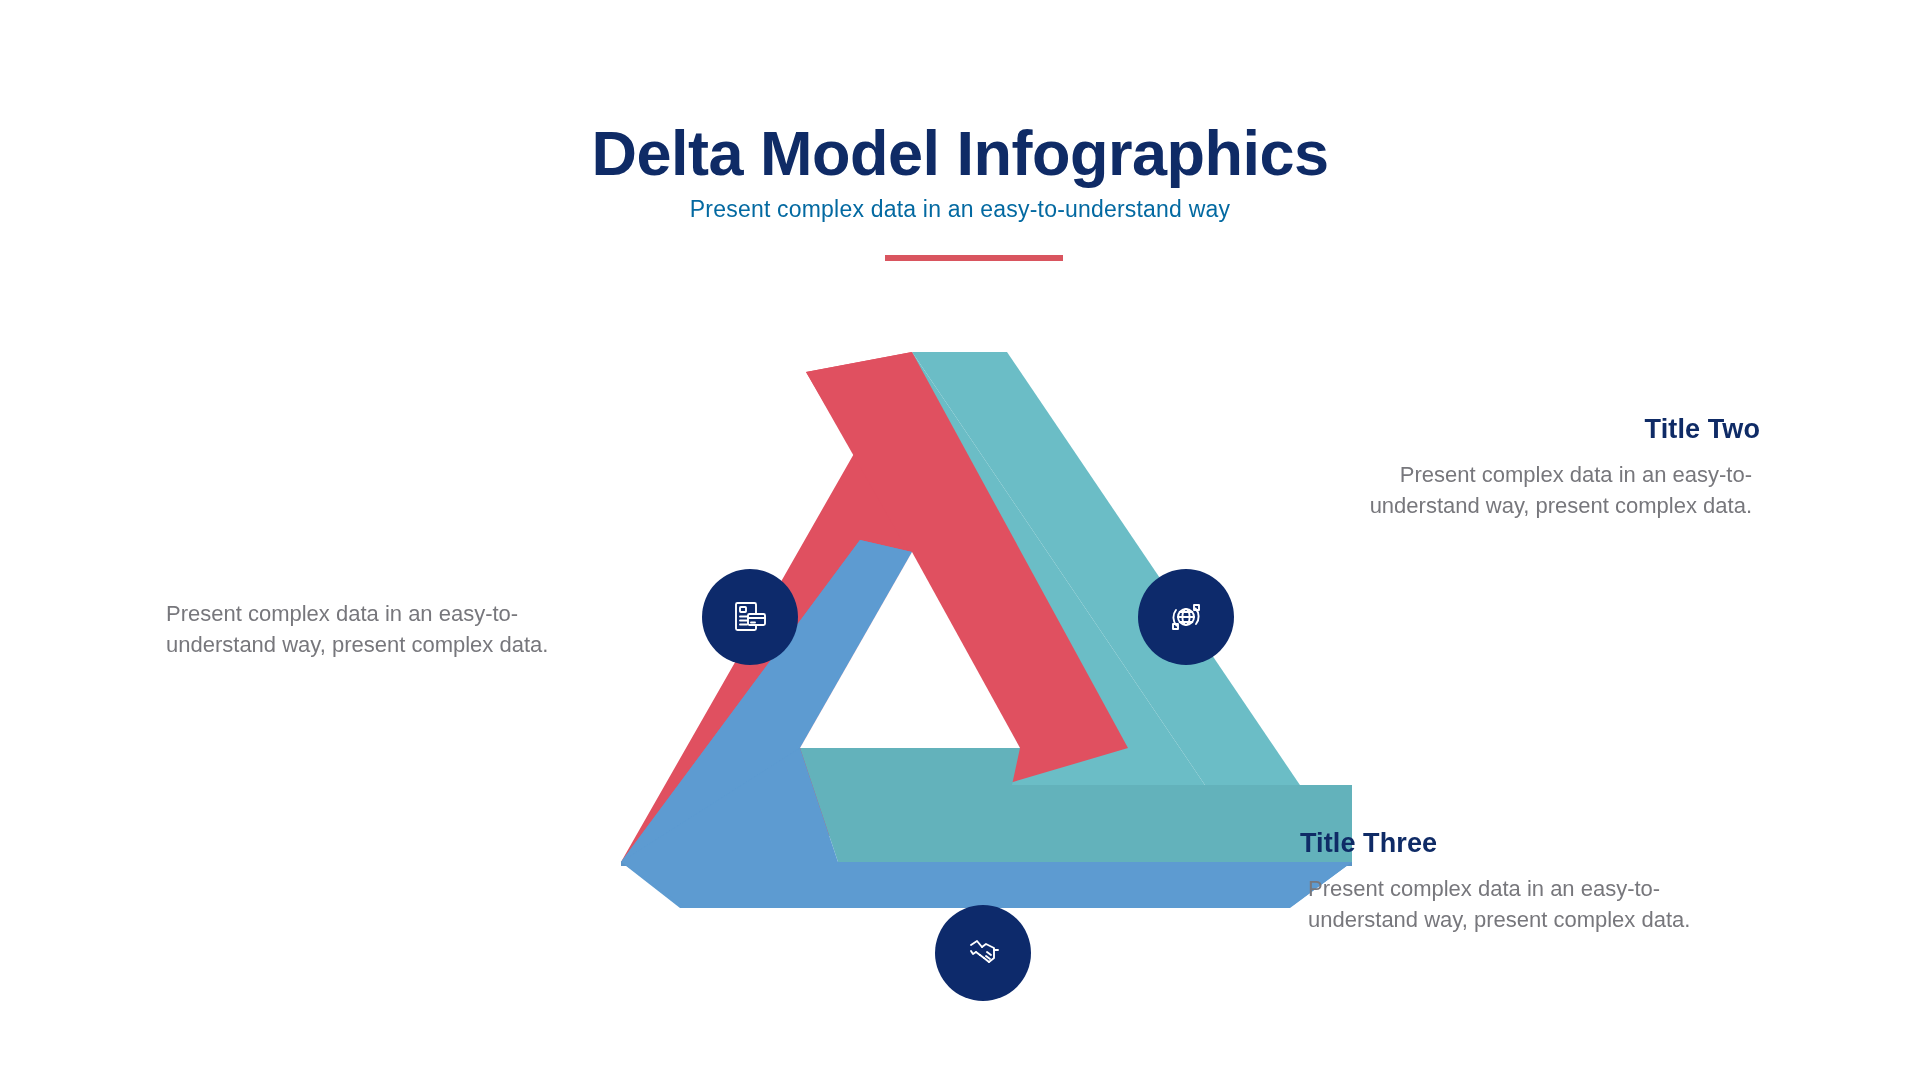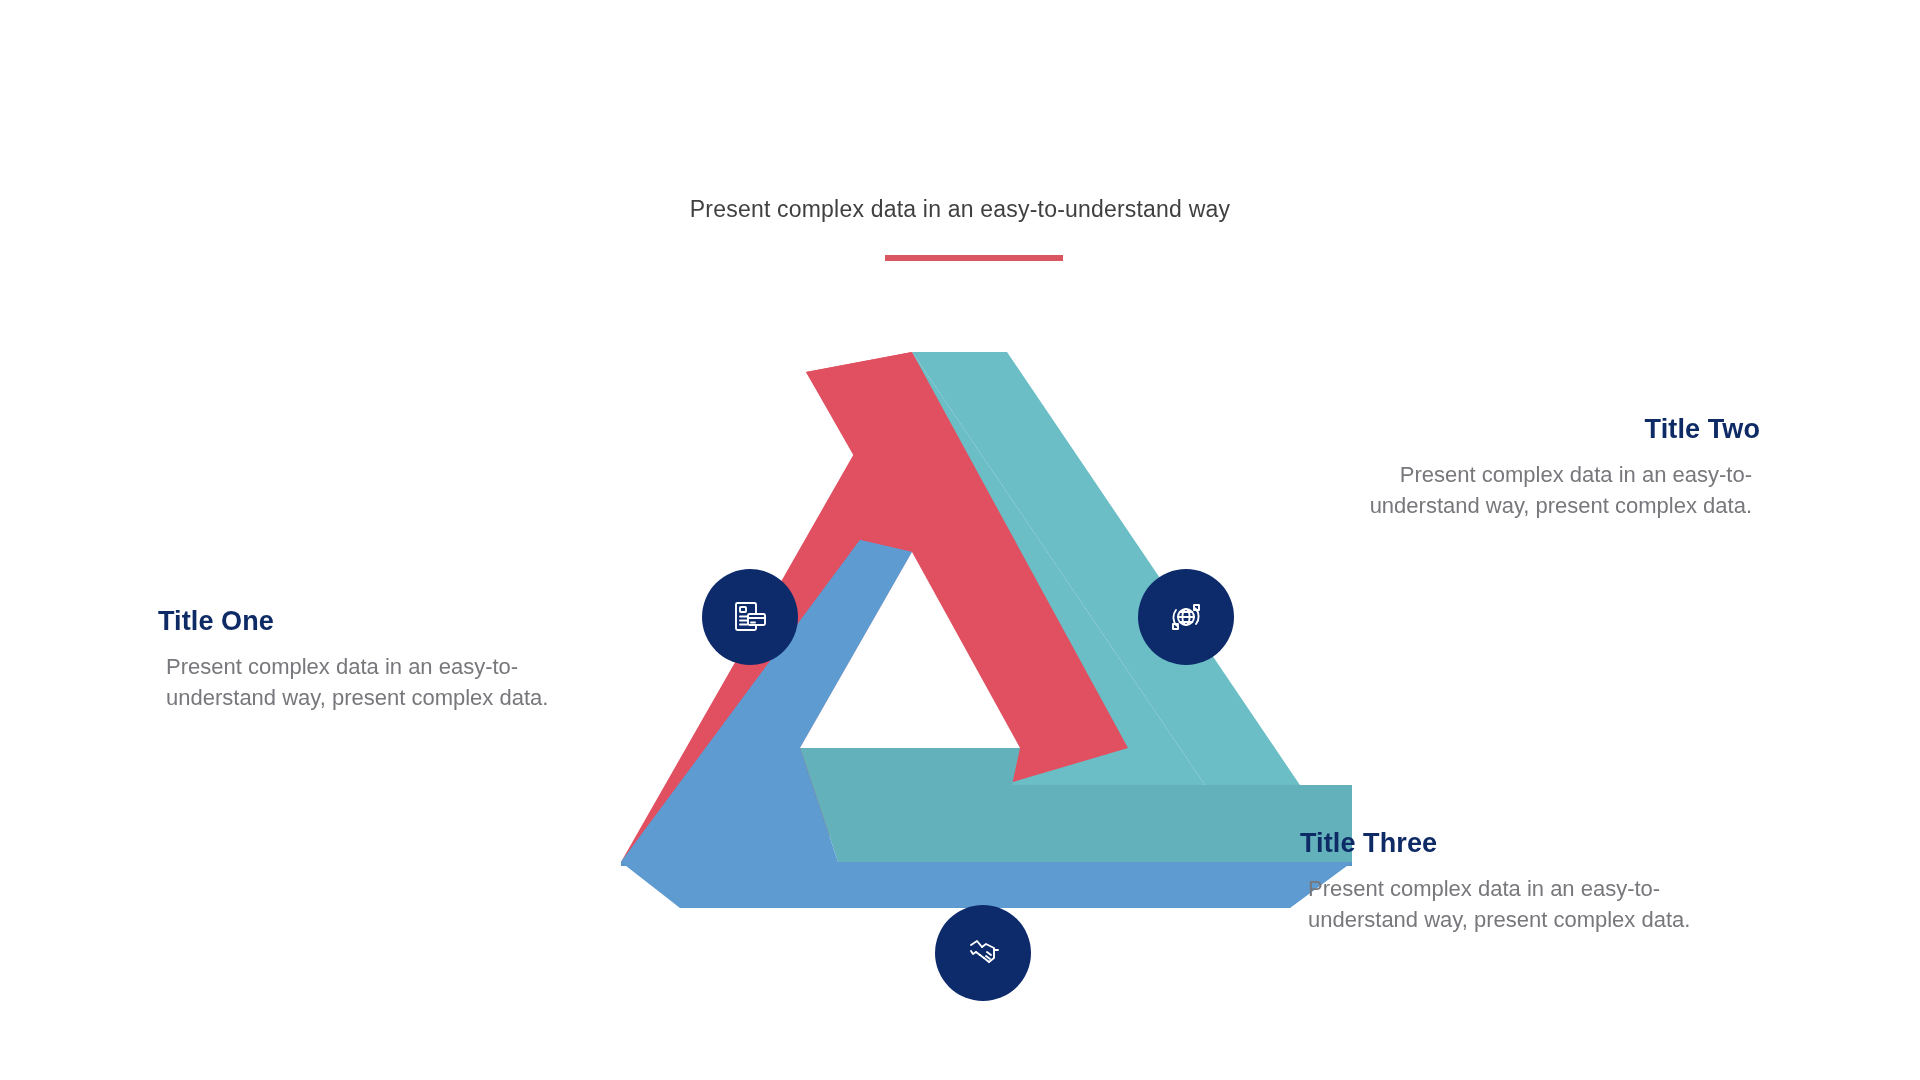--- a/index.html
+++ b/index.html
@@ -18,21 +18,21 @@
     text-align:center;
     font-size:63px; font-weight:bold;
     letter-spacing:-0.5px;
     color:#0F2B66;
     line-height:1.05;
   }
   .page-subtitle{
     position:absolute; left:0; right:0; top:196px;
     text-align:center;
     font-size:23px; font-weight:normal;
-    color:#404040;
+    color:#0369a1;
     letter-spacing:0.2px;
   }
   .title-rule{
     position:absolute;
     left:885px; top:255px;
     width:178px; height:6px;
     background:#D9555F;
   }
 
   
@@ -73,20 +73,21 @@
   .icon-badge svg{display:block;}
   .badge-one{ left:702px; top:569px; }
   .badge-two{ left:1138px; top:569px; }
   .badge-three{ left:935px; top:905px; }
 </style>
 </head>
 <body>
 
 <div class="stage">
 
+  <h1 class="page-title">Delta Model Infographics</h1>
 
   <div class="page-subtitle">Present complex data in an easy-to-understand way</div>
 
   <div class="title-rule"></div>
 
   <div class="tri-wrap">
     <svg viewBox="0 0 1920 1080" xmlns="http://www.w3.org/2000/svg">
 
       <polygon points="912,352 1000,352 1345,862 1320,862" fill="#6BBDC6"></polygon>
 
@@ -203,21 +204,20 @@
         <path d="M23 27 L19 24"></path>
         <path d="M19 24 L15 21"></path>
         <path d="M15 21 L12 23 L10 20"></path>
         <path d="M26 21 L30 24"></path>
         <path d="M25 25 L29 28"></path>
       </svg>
     </span>
   </div>
 
   <div class="block block-one">
-    <h3>Title One</h3>
     <p>Present complex data in an easy-to-understand way, present complex data.</p>
   </div>
 
   <div class="block block-two">
     <h3>Title Two</h3>
     <p>Present complex data in an easy-to-understand way, present complex data.</p>
   </div>
 
   <div class="block block-three">
     <h3>Title Three</h3>

